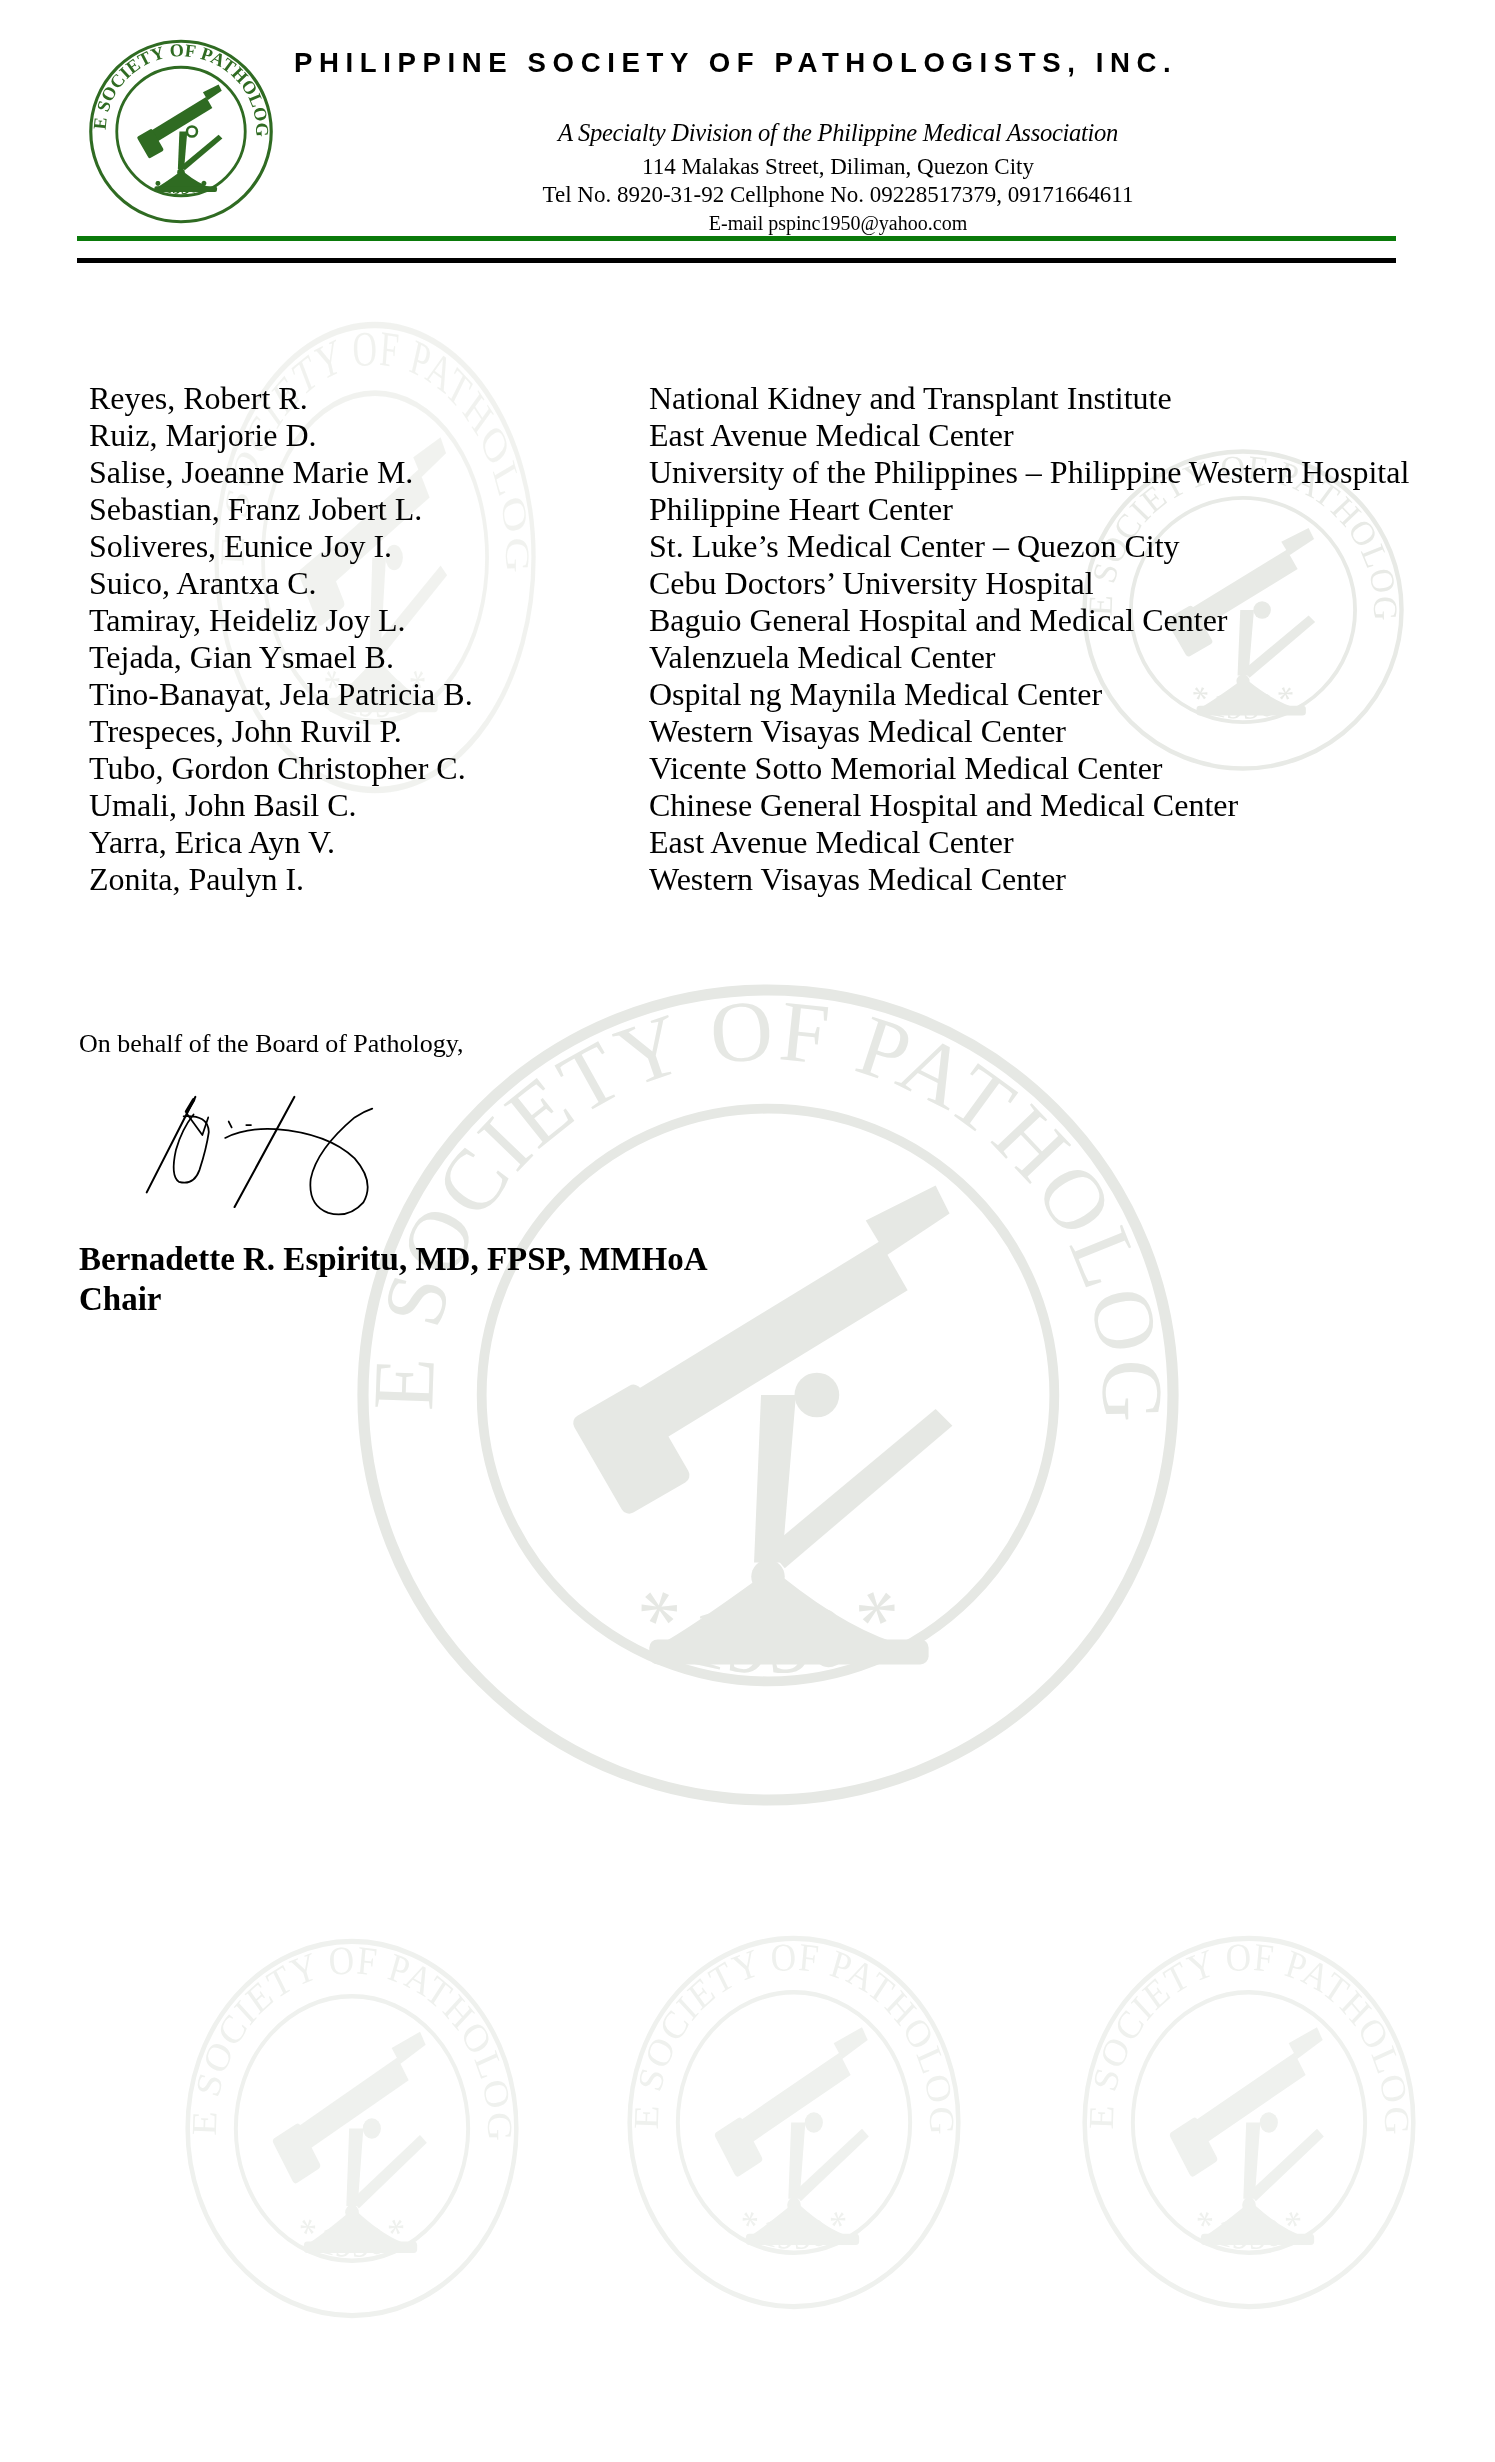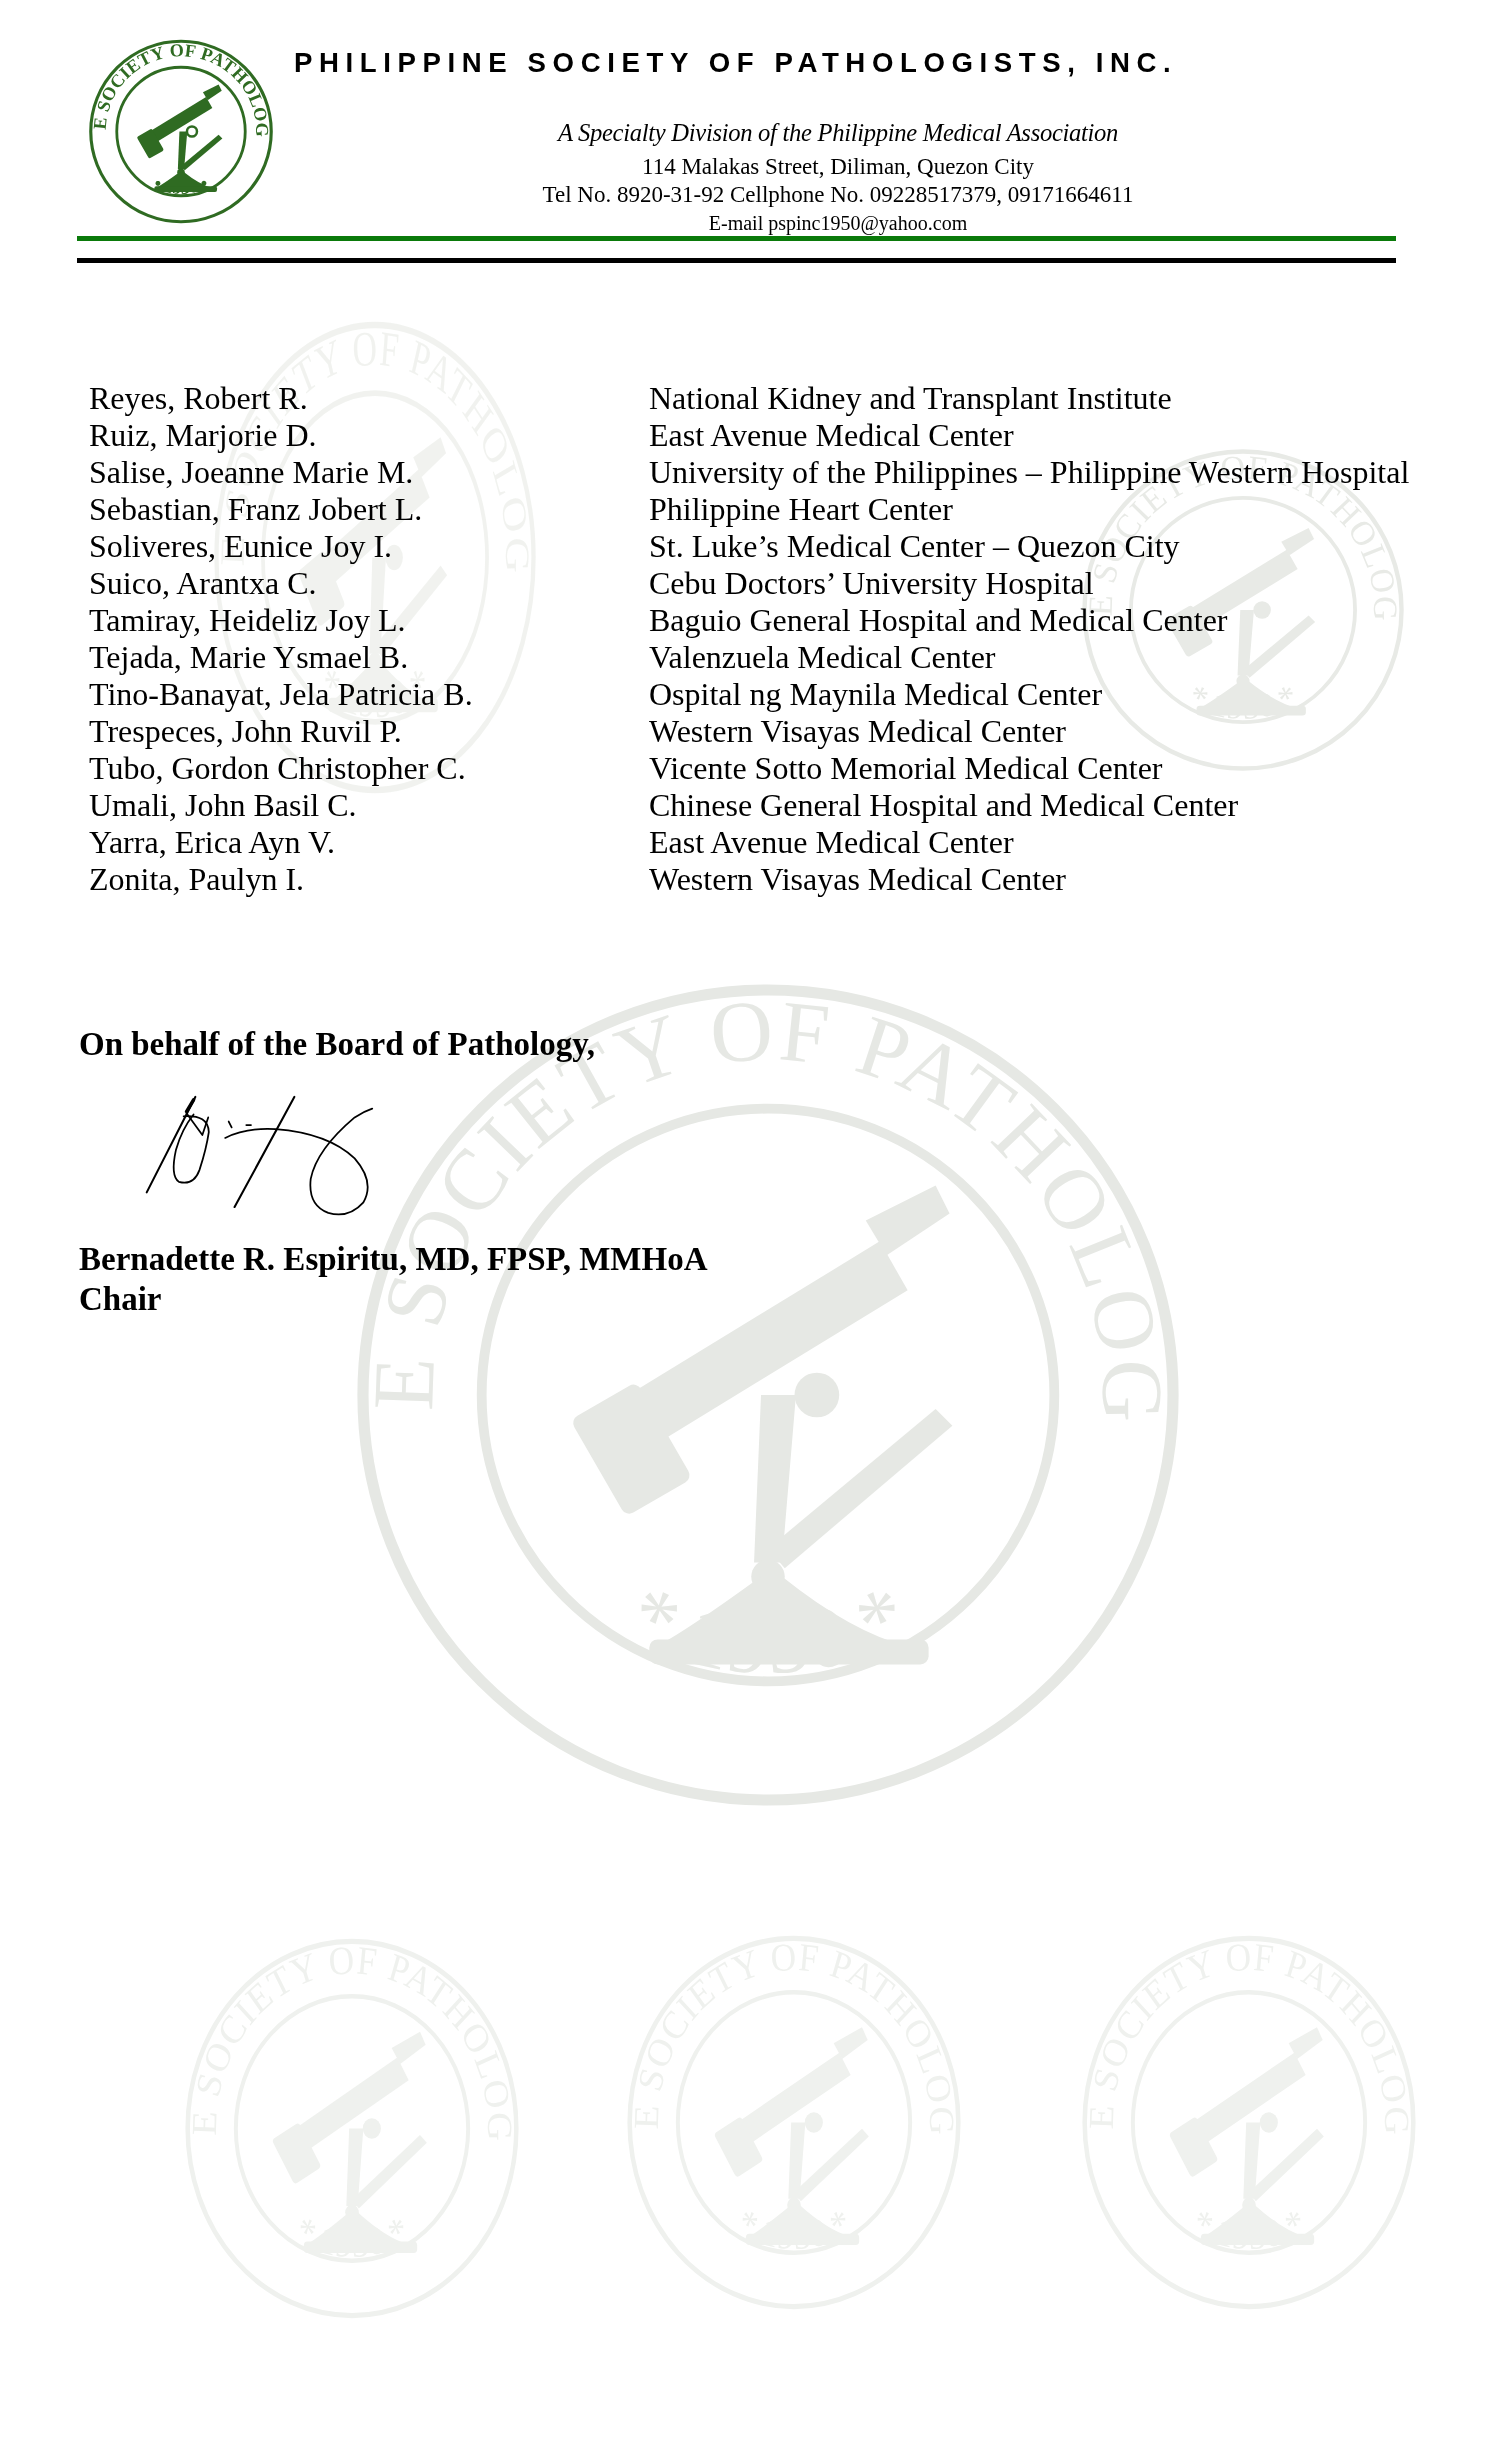--- a/index.html
+++ b/index.html
@@ -23,21 +23,21 @@
   #rule-green { left: 77px; top: 236px; width: 1319px; height: 5.3px; background: #0a7a0a; }
   #rule-black { left: 77px; top: 258px; width: 1319px; height: 5.3px; background: #000; }
 
   
   #roster { left: 89px; top: 346px; width: 1348px; }
   .row { position: relative; height: 37px; }
   .row .name { position: absolute; left: 0; top: 0; font-size: 32px; line-height: 36px; white-space: nowrap; }
   .row .inst { position: absolute; left: 560px; top: 0; font-size: 32px; line-height: 36px; white-space: nowrap; }
 
   
-  #closing { left: 79px; top: 992px; font-size: 33px; font-weight: bold; white-space: nowrap; line-height: 36px; }
+  #closing { left: 79px; top: 992px; font-size: 26px; font-weight: normal; white-space: nowrap; line-height: 36px; }
   #signature { left: 135px; top: 1088px; width: 246px; height: 135px; }
   #signer-name { left: 79px; top: 1205px; font-size: 33px; font-weight: bold; white-space: nowrap; line-height: 40px; }
   #signer-title { left: 79px; top: 1245px; font-size: 33px; font-weight: bold; white-space: nowrap; line-height: 40px; }
 </style>
 </head>
 <body>
 
 <svg width="0" height="0" style="position:absolute">
   <defs>
     <path id="wm-arc-top" d="M 60,300 A 240,240 0 1,1 540,300"></path>
@@ -144,21 +144,21 @@
     </div>
   <div class="row">
       <span class="name">Suico, Arantxa C.</span>
       <span class="inst">Cebu Doctors’ University Hospital</span>
     </div>
   <div class="row">
       <span class="name">Tamiray, Heideliz Joy L.</span>
       <span class="inst">Baguio General Hospital and Medical Center</span>
     </div>
   <div class="row">
-      <span class="name">Tejada, Marie Ysmael B.</span>
+      <span class="name">Tejada, Gian Ysmael B.</span>
       <span class="inst">Valenzuela Medical Center</span>
     </div>
   <div class="row">
       <span class="name">Tino-Banayat, Jela Patricia B.</span>
       <span class="inst">Ospital ng Maynila Medical Center</span>
     </div>
   <div class="row">
       <span class="name">Trespeces, John Ruvil P.</span>
       <span class="inst">Western Visayas Medical Center</span>
     </div>

